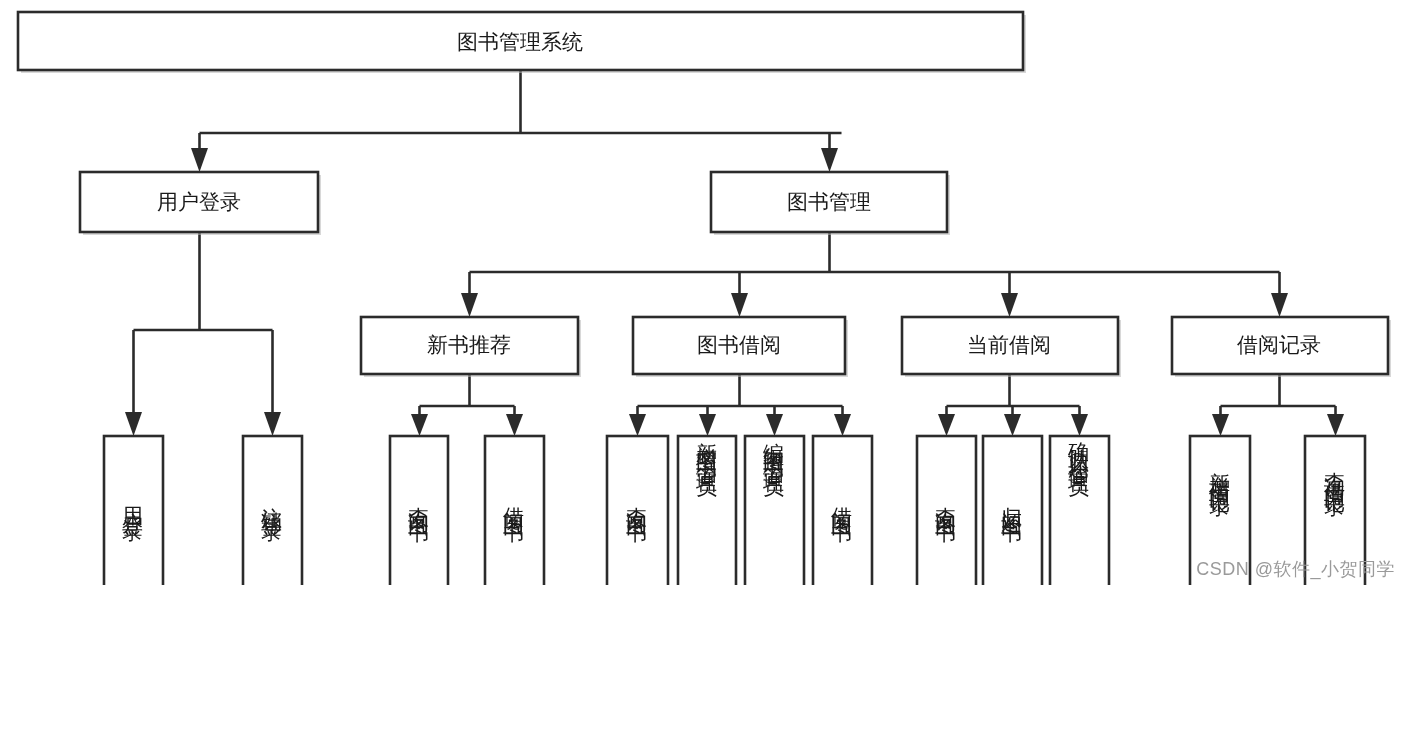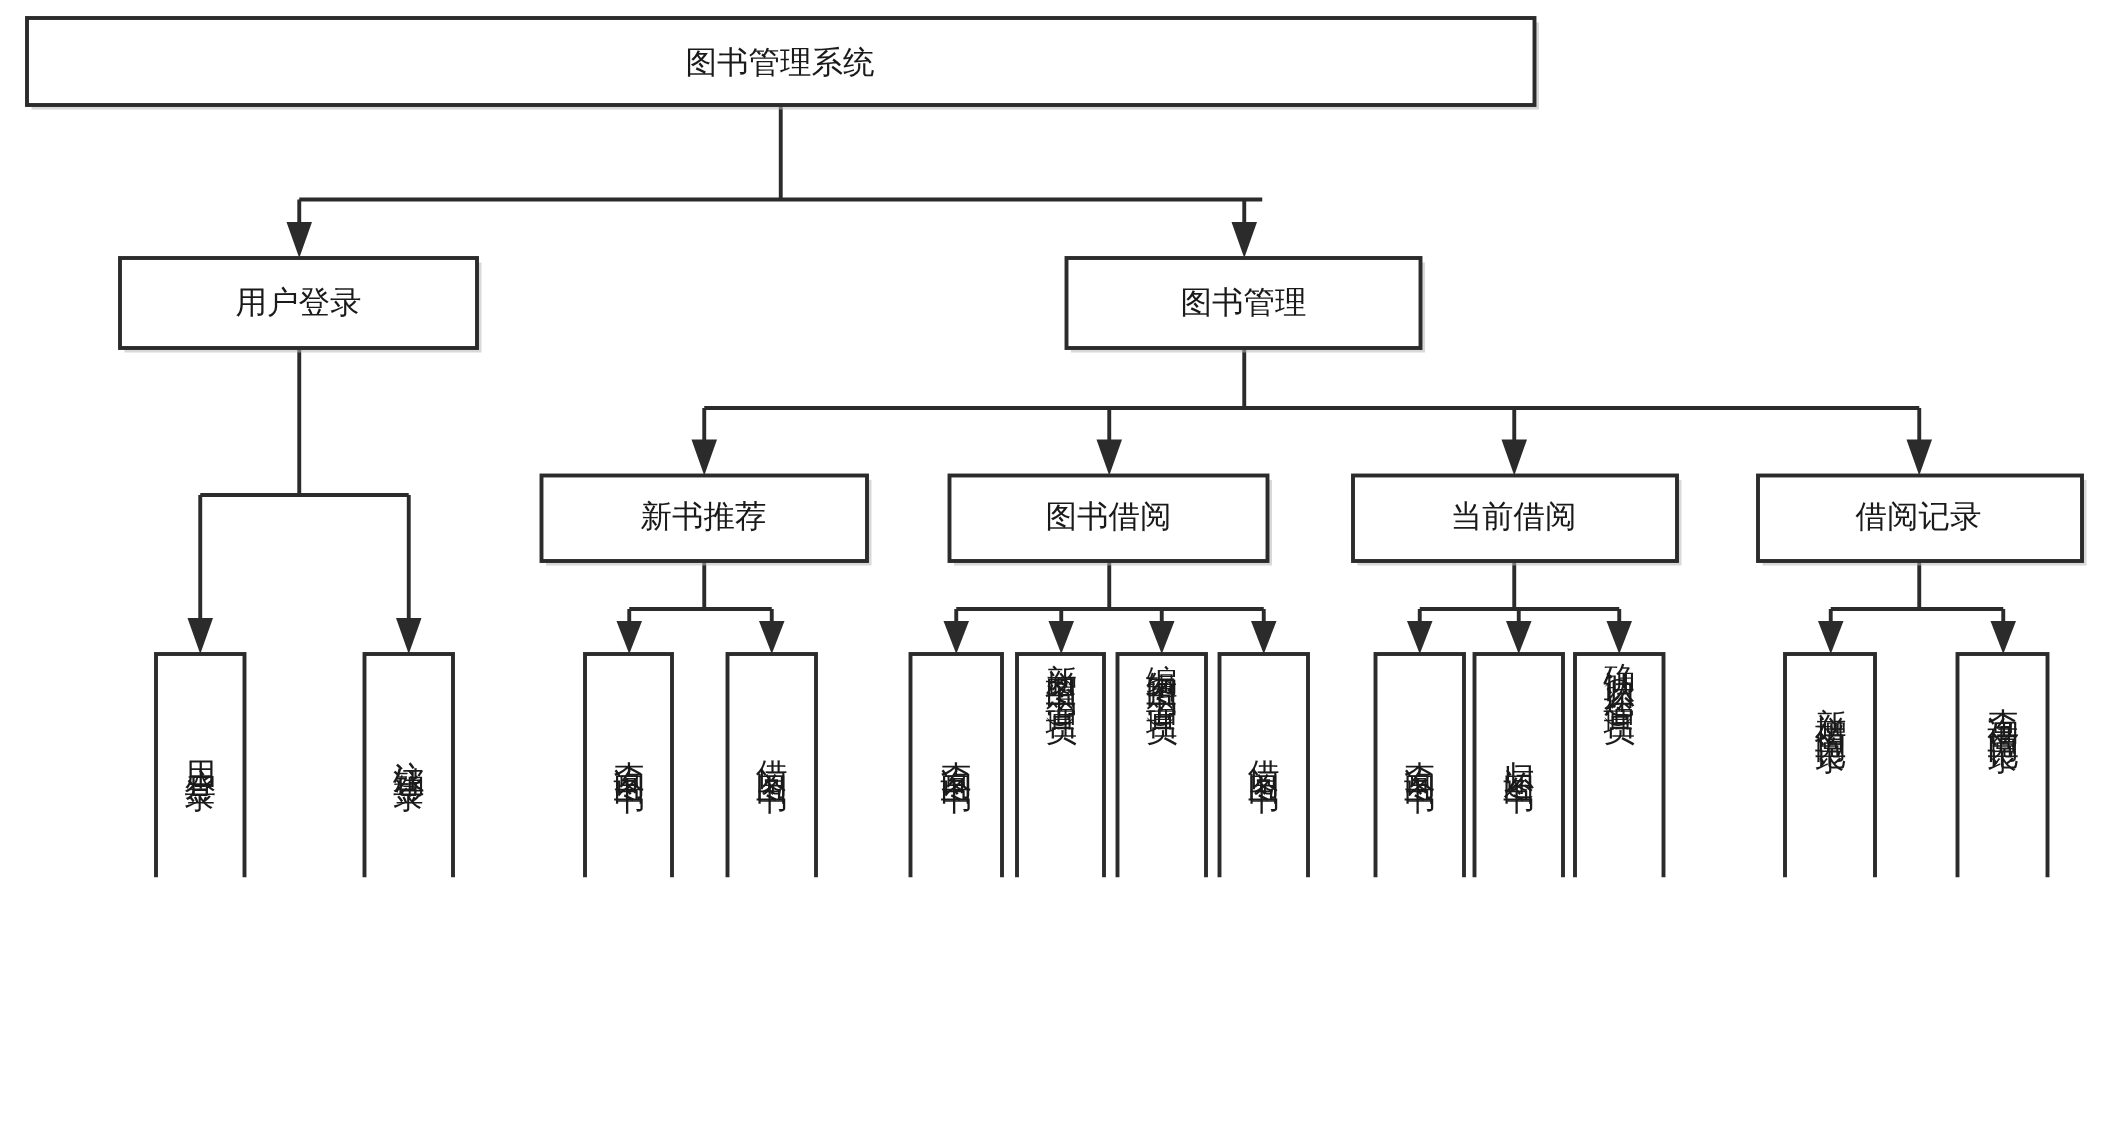--- a/index.html
+++ b/index.html
@@ -248,14 +248,15 @@
       <text class="node-label-v" x="1220" y="470">新增借阅记录</text>
     </g>
 
     <g>
       <rect class="node-rect" x="1305" y="436" width="60" height="298"></rect>
       <text class="node-label-v" x="1335" y="470">查询借阅记录</text>
     </g>
 
   </svg>
 
+  <div class="watermark-text">CSDN @软件_小贺同学</div>
 
 </div>
 
 </body></html>

